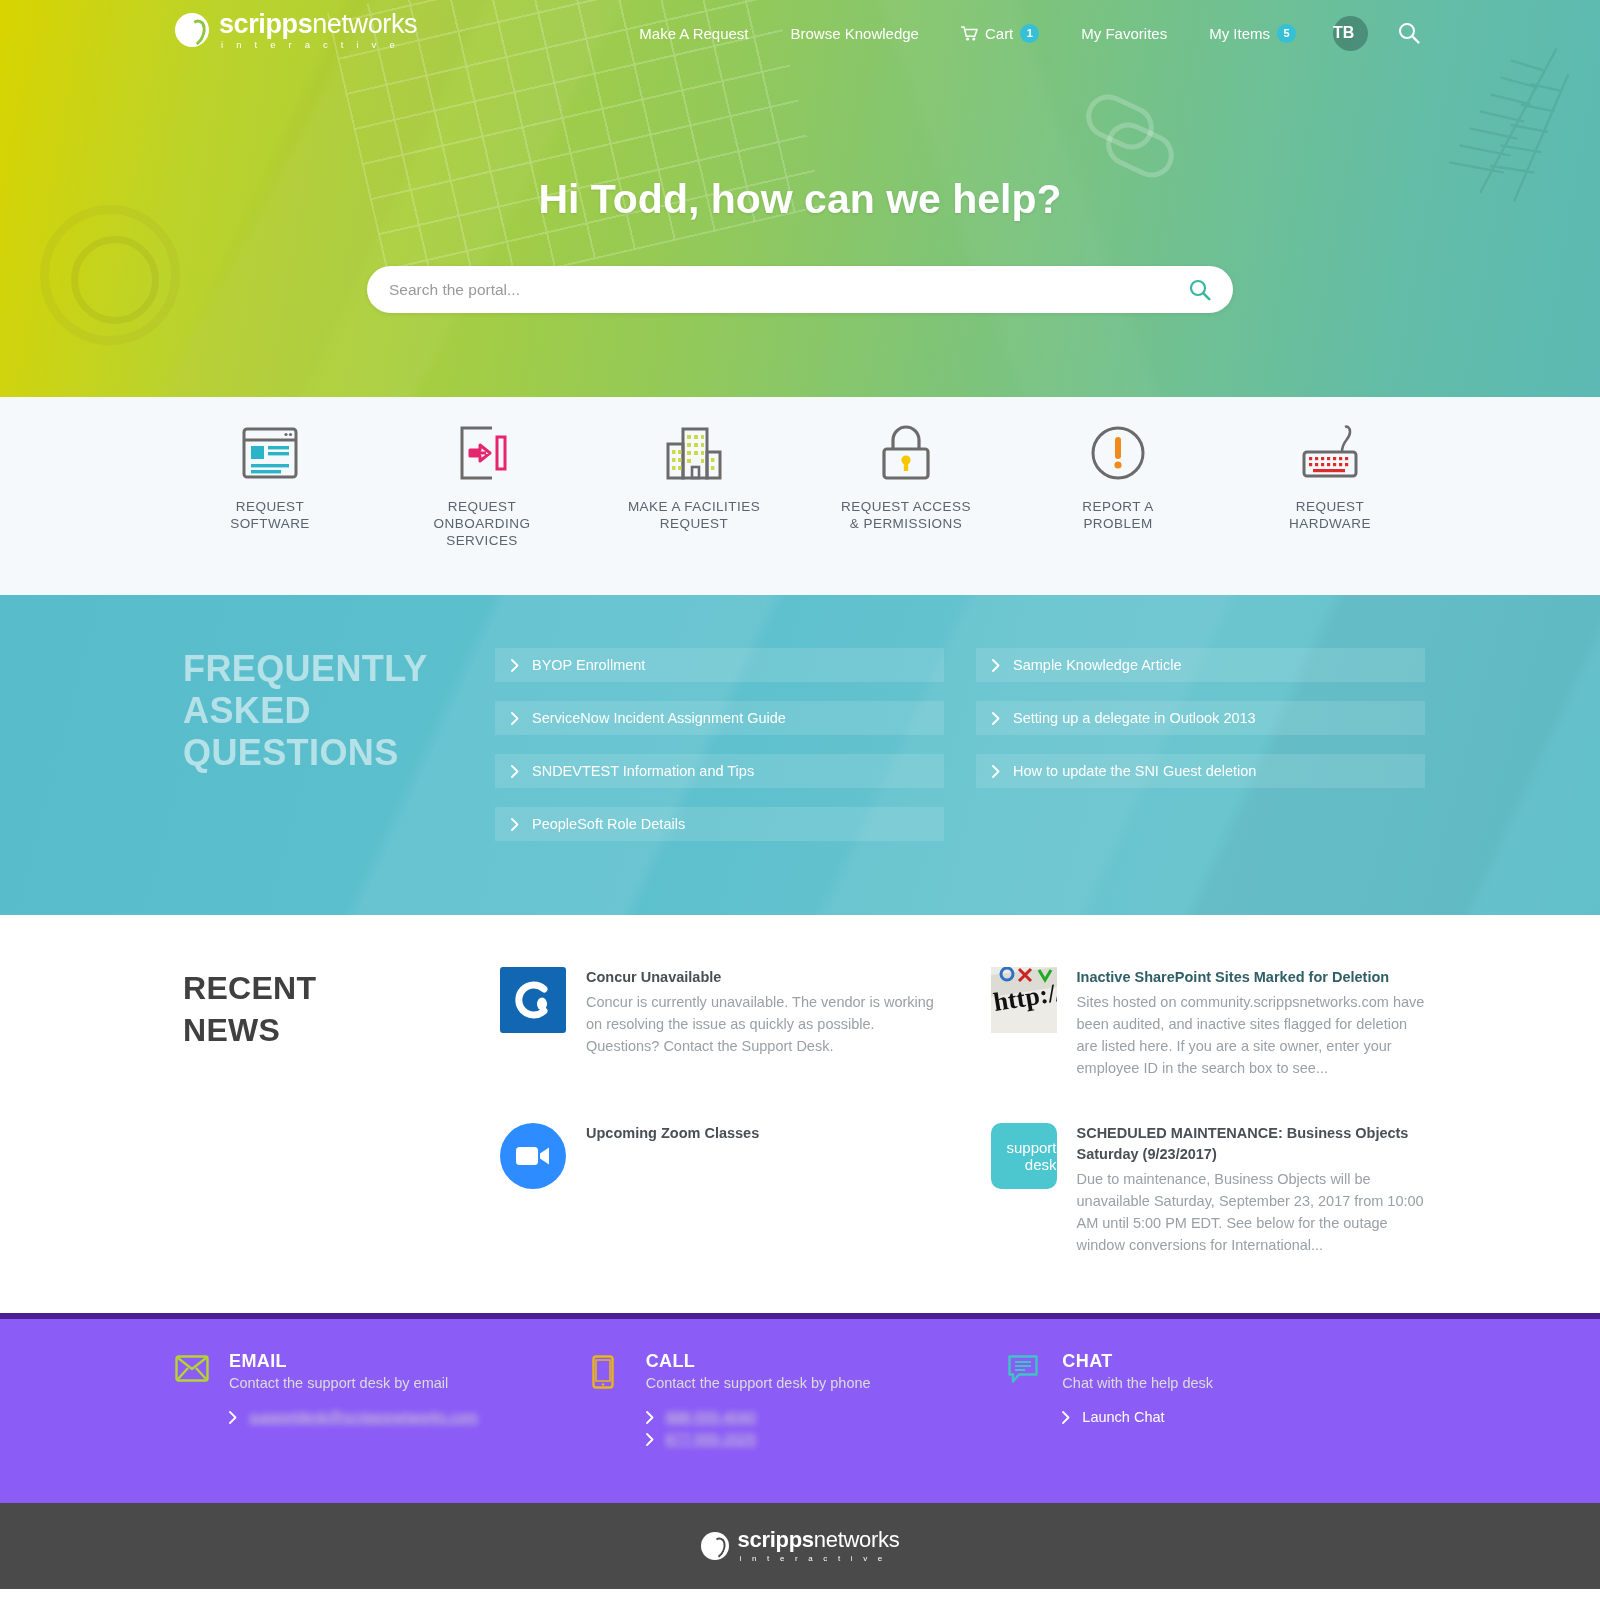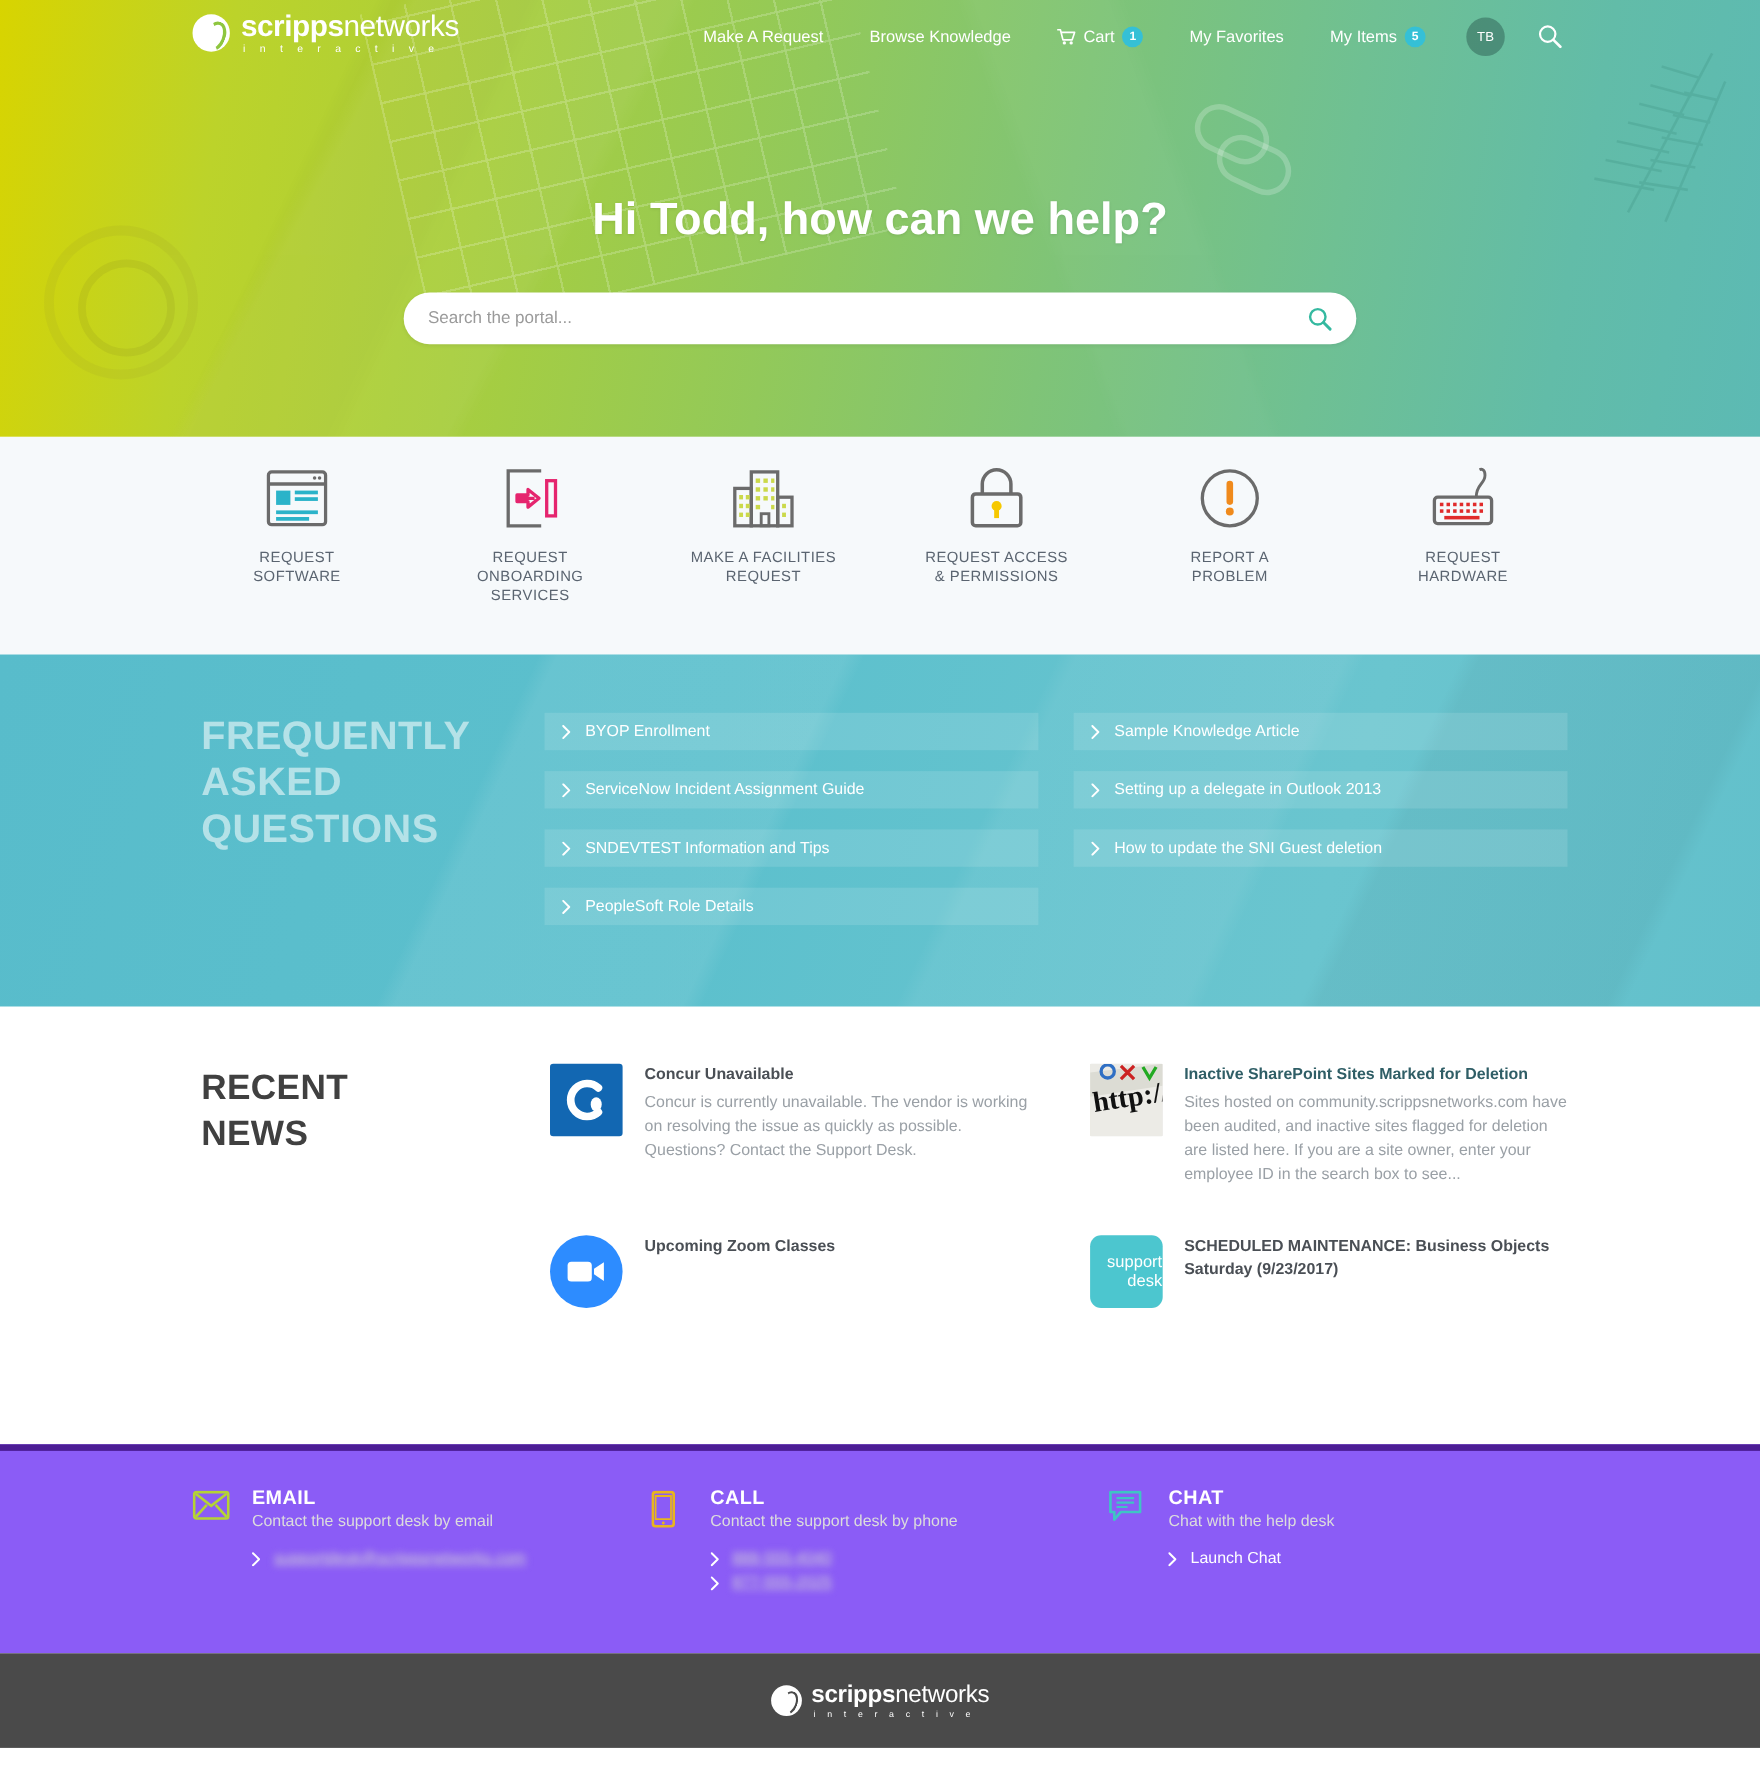--- a/index.html
+++ b/index.html
@@ -163,25 +163,24 @@
     background: #35c0d6;
     color: #ffffff;
     font-size: 11px;
     font-weight: 700;
   }
   .avatar {
     width: 35px; height: 35px;
     border-radius: 50%;
     background: rgba(40,85,75,.45);
     color: #ffffff;
-    font-size: 12px;
-    font-weight: 400;
-    display: flex;
-    align-items: center;
-    justify-content: center;
+    font-size: 16px;
+    font-weight: 700;
+    display: flex;
+    align-items: center;
     margin-left: 16px;
     cursor: pointer;
   }
   .nav-search {
     margin-left: 30px;
     cursor: pointer;
     display: flex;
     align-items: center;
   }
 
@@ -777,20 +776,21 @@
         </div>
       </div>
 
       <div class="news-item">
         <div class="news-thumb th-support">
           <div style="white-space:pre-line;">support
 desk</div>
         </div>
         <div class="news-body">
           <div class="news-title">SCHEDULED MAINTENANCE: Business Objects Saturday (9/23/2017)</div>
+          <div class="news-desc">Due to maintenance, Business Objects will be unavailable Saturday, September 23, 2017 from 10:00 AM until 5:00 PM EDT. See below for the outage window conversions for International...</div>
         </div>
       </div>
 
     </div>
   </div>
 </div>
 
 <div class="contact">
   <div class="contact-inner">
 

